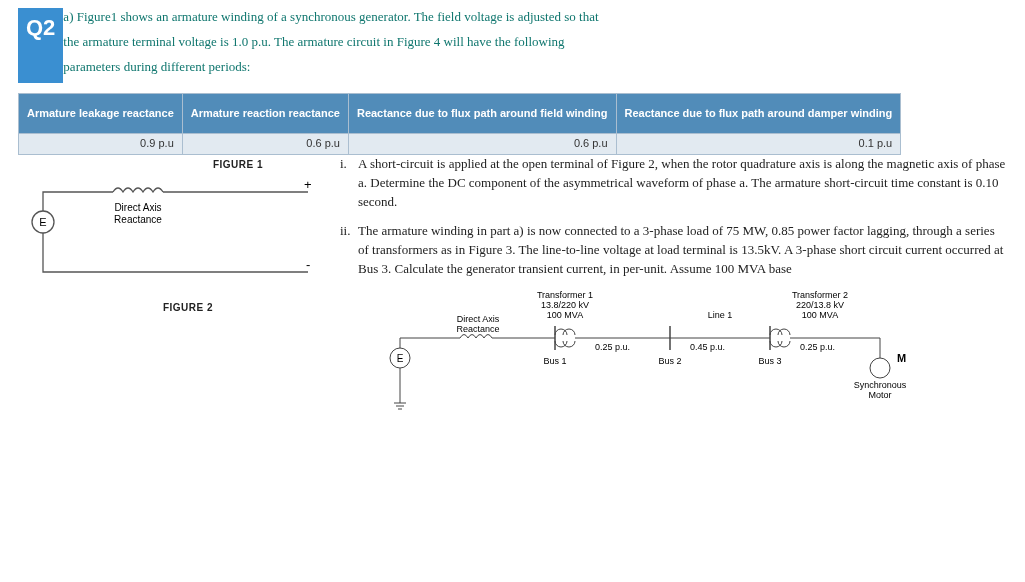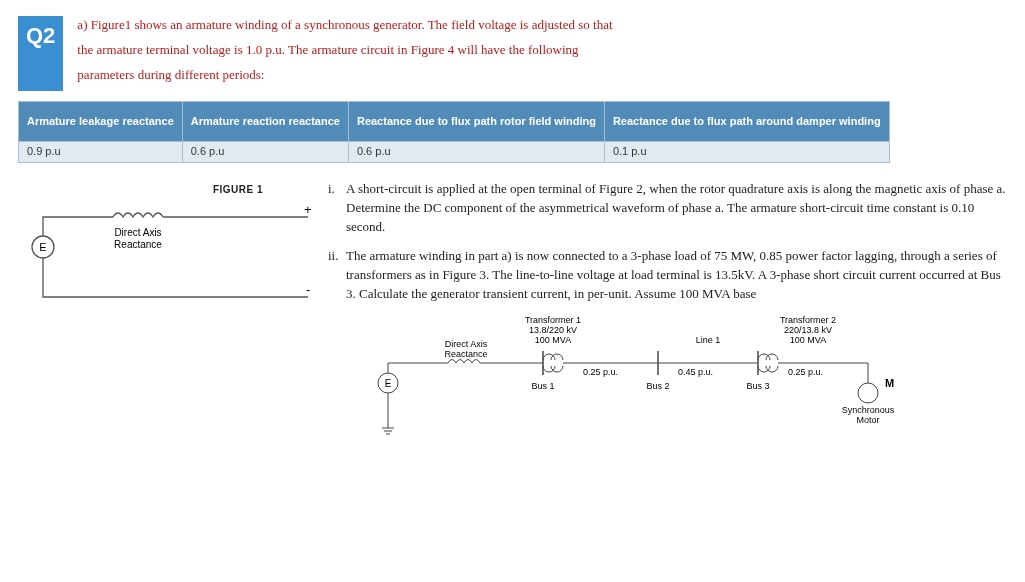--- a/index.html
+++ b/index.html
@@ -1,25 +1,25 @@
 <!DOCTYPE html>
 <html><head>
 <meta charset="utf-8">
 <style>
 *{margin:0;padding:0;box-sizing:border-box}
 body{font-family:"Times New Roman",serif;background:#fff;color:#222;width:1025px;height:582px;overflow:hidden;font-size:13px;line-height:1.45}
-.top{display:flex;gap:14px;padding:16px 18px 0}
+.top{display:flex;padding:8px 18px 0}
 .qnum{background:#3a8fd1;color:#fff;font-weight:bold;font-size:22px;padding:4px 8px;font-family:Arial,sans-serif}
-.intro{flex:1;color:#b91c1c}
+.intro{flex:1;color:#0f766e}
 .intro p{margin-bottom:6px}
 .table{border-collapse:collapse;margin:10px 0 0 18px;font-family:Arial,sans-serif;font-size:11px}
 .table th{background:#518cb9;color:#fff;padding:12px 8px;font-weight:bold;border:1px solid #aabed0}
-.table td{background:#e2eaf1;padding:2px 8px;text-align:left;border:1px solid #aabed0;color:#333}
+.table td{background:#e2eaf1;padding:2px 8px;text-align:right;border:1px solid #aabed0;color:#333}
 .figlabel{font-size:10px;font-weight:bold;text-align:center;margin:3px 0;font-family:Arial,sans-serif;letter-spacing:.5px}
-.body{display:flex;padding:17px 18px}
+.body{display:flex;gap:12px;padding:0 18px}
 .left{width:310px}
 .right{flex:1}
 .fig2{position:relative;height:130px;margin-top:4px}
 .lst{list-style:none}
 .lst li{display:flex;margin-bottom:10px}
 .lst .n{min-width:18px}
 .fig3wrap{margin-top:4px}
 .fig3{position:relative;height:130px;margin-left:30px}
 svg text{font-family:Arial,sans-serif}
 </style>
@@ -33,21 +33,21 @@
     <p>the armature terminal voltage is 1.0 p.u. The armature circuit in Figure 4 will have the following</p>
     <p>parameters during different periods:</p>
   </div>
 </div>
 
 <table class="table">
   <tbody>
       <tr>
     <th>Armature leakage reactance</th>
     <th>Armature reaction reactance</th>
-    <th>Reactance due to flux path rotor field winding</th>
+    <th>Reactance due to flux path around field winding</th>
     <th>Reactance due to flux path around damper winding</th>
   </tr>
   <tr>
     <td>0.9 p.u</td>
     <td>0.6 p.u</td>
     <td>0.6 p.u</td>
     <td>0.1 p.u</td>
   </tr>
 </tbody>
   </table>
@@ -61,20 +61,21 @@
         <path d="M95 15 q5 -8 10 0 q5 -8 10 0 q5 -8 10 0 q5 -8 10 0 q5 -8 10 0" stroke="#555" fill="none" stroke-width="1.3"></path>
         <path d="M145 15 L290 15" stroke="#555" fill="none" stroke-width="1.3"></path>
         <path d="M25 45 L25 95 L290 95" stroke="#555" fill="none" stroke-width="1.3"></path>
         <circle cx="25" cy="45" r="11" stroke="#555" fill="#fff" stroke-width="1.3"></circle>
         <text x="25" y="49" text-anchor="middle" font-size="11">E</text>
         <text x="286" y="12" font-size="13">+</text>
         <text x="288" y="92" font-size="13">-</text>
         <text x="120" y="34" text-anchor="middle" font-size="10">Direct Axis</text>
         <text x="120" y="46" text-anchor="middle" font-size="10">Reactance</text>
       </svg>
+      <div class="figlabel" style="margin-top:-12px;margin-left:30px">FIGURE 2</div>
     </div>
   </div>
 
   <div class="right">
     <ol class="lst">
       <li>
         <span class="n">i.</span>
         <span>A short-circuit is applied at the open terminal of Figure 2, when the rotor quadrature axis is along the magnetic axis of phase a. Determine the DC component of the asymmetrical waveform of phase a. The armature short-circuit time constant is 0.10 second.</span>
       </li>
       <li>

